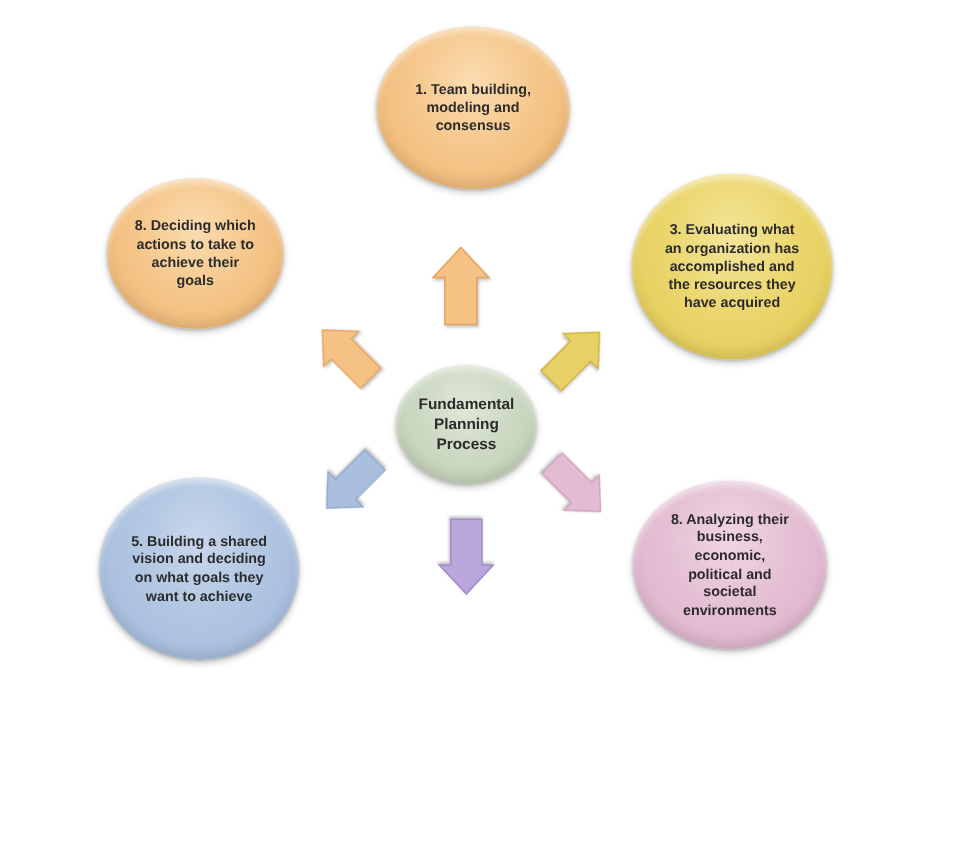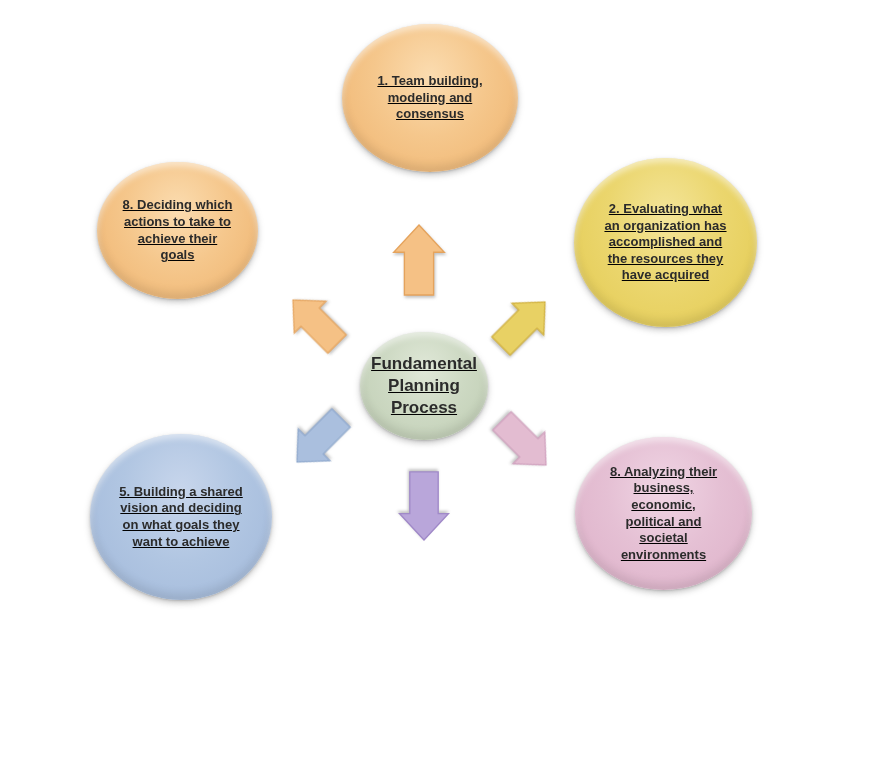--- a/index.html
+++ b/index.html
@@ -18,31 +18,30 @@
   
   .node {
     position: absolute;
     border-radius: 50%;
     display: flex;
     align-items: center;
     justify-content: center;
     text-align: center;
     box-shadow: 0 3px 6px rgba(110,110,110,0.40), 0 1px 2px rgba(110,110,110,0.30),
                 inset 0 4px 6px rgba(255,255,255,0.55), inset 0 -6px 10px rgba(0,0,0,0.10);
-    text-decoration: underline;
   }
   .node .lbl {
     white-space: pre-line;
     font-weight: bold;
     font-size: 13px;
     line-height: 1.28;
     color: #2b2b2b;
     padding: 0 10px;
   }
-  .center-node .lbl { font-size: 17px; }
+  .center-node .lbl { font-size: 14px; }
 
   .c-orange { background: radial-gradient(ellipse at 50% 35%, #fbdcb0 0%, #f5c78c 45%, #f2bd7d 72%, #eaab62 100%); }
   .c-yellow { background: radial-gradient(ellipse at 50% 35%, #f4e59a 0%, #ebd66e 45%, #e7d05f 72%, #d8ba41 100%); }
   .c-pink   { background: radial-gradient(ellipse at 50% 35%, #f0d5e4 0%, #e5c0d4 45%, #e1b8ce 72%, #d2a0bd 100%); }
   .c-purple { background: radial-gradient(ellipse at 50% 35%, #d5c9e9 0%, #c0aede 45%, #b9a5d9 72%, #a68fcd 100%); }
   .c-blue   { background: radial-gradient(ellipse at 50% 35%, #c8d6ec 0%, #b1c6e2 45%, #a9bfde 72%, #92abd1 100%); }
   .c-green  { background: radial-gradient(ellipse at 50% 35%, #e0e8d8 0%, #cdd9c3 45%, #c6d3bb 72%, #b2c4a6 100%); }
 
   .n1 { left: 342px; top: 24px;  width: 176px; height: 148px; }
   .n2 { left: 574px; top: 158px; width: 183px; height: 169px; }
@@ -75,21 +74,21 @@
 <body>
 
 <div class="canvas">
 
   <div class="node n1 c-orange">
     <span class="lbl">1. Team building,
 modeling and
 consensus</span>
   </div>
   <div class="node n2 c-yellow">
-    <span class="lbl">2. Evaluating what
+    <span class="lbl">3. Evaluating what
 an organization has
 accomplished and
 the resources they
 have acquired</span>
   </div>
   <div class="node n3 c-pink">
     <span class="lbl">8. Analyzing their
 business,
 economic,
 political and

